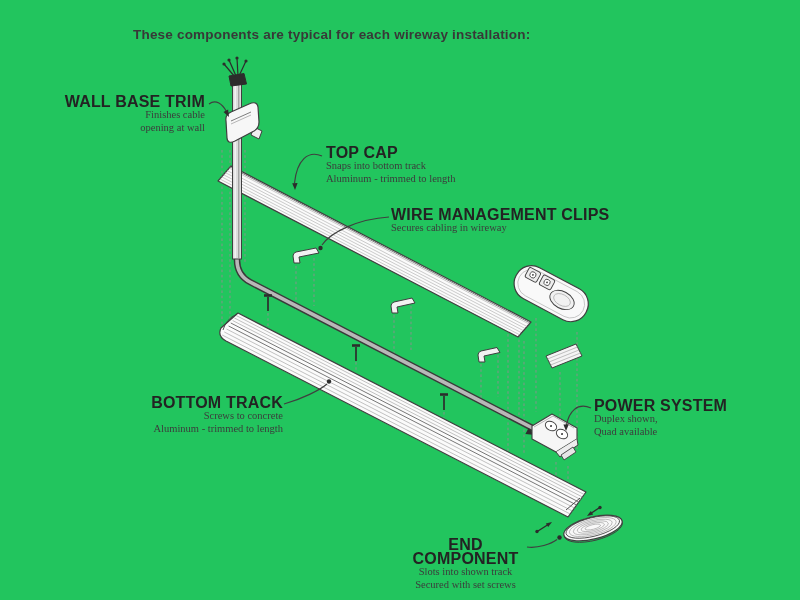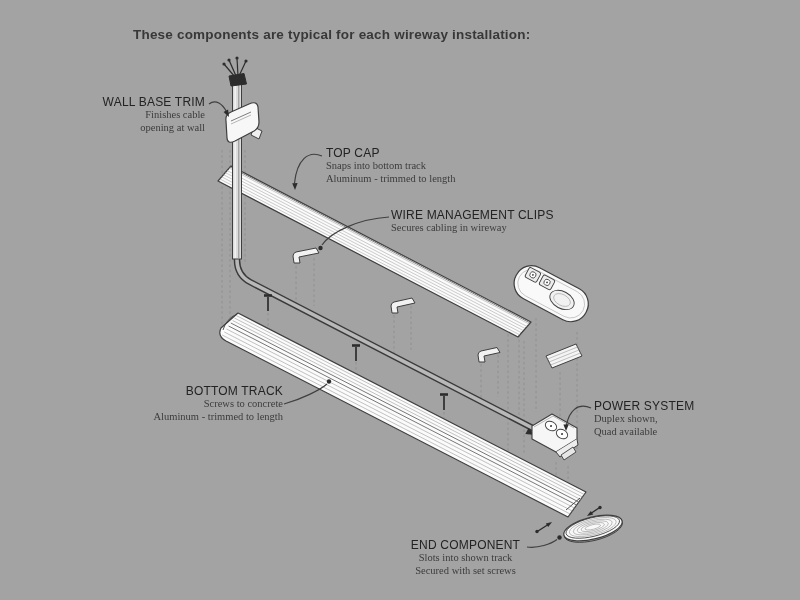--- a/index.html
+++ b/index.html
@@ -1,21 +1,21 @@
 <!DOCTYPE html>
 <html><head>
 <meta charset="utf-8">
 <style>
   html,body{margin:0;padding:0;background:#fff;}
-  #stage{position:relative;width:800px;height:600px;background:#a3a3a3;overflow:hidden;
+  #stage{position:relative;width:800px;height:600px;background:#22c55e;overflow:hidden;
          font-family:"Liberation Sans", sans-serif;}
   #art{position:absolute;left:0;top:0;}
   .title{position:absolute;font-size:13.5px;font-weight:bold;letter-spacing:.2px;color:#383838;}
   .callout{position:absolute;color:#232323;}
-  .callout .c-title{font-size:12px;font-weight:normal;letter-spacing:.2px;line-height:14px;color:#232323;}
+  .callout .c-title{font-size:16px;font-weight:bold;letter-spacing:.2px;line-height:14px;color:#232323;}
   .callout .c-desc{font-size:10.5px;line-height:12.5px;color:#3c3c3c;font-family:Liberation Serif, serif;}
   .al-r{text-align:right;}
   .al-c{text-align:center;}
 </style>
 </head>
 <body>
 
 <div id="stage">
 
 <svg id="art" width="800" height="600" viewBox="0 0 800 600">
@@ -226,21 +226,21 @@
   <div class="c-title">TOP CAP</div>
   <div class="c-desc">Snaps into bottom track</div>
   <div class="c-desc">Aluminum - trimmed to length</div>
 </div>
 
 <div class="callout" style="left:391px;top:208px;">
   <div class="c-title">WIRE MANAGEMENT CLIPS</div>
   <div class="c-desc">Secures cabling in wireway</div>
 </div>
 
-<div class="callout al-r" style="right:517px;top:384px;margin-left:48px;">
+<div class="callout al-r" style="right:517px;top:396px;margin-left:48px;">
   <div class="c-title">BOTTOM TRACK</div>
   <div class="c-desc">Screws to concrete</div>
   <div class="c-desc">Aluminum - trimmed to length</div>
 </div>
 
 <div class="callout" style="left:594px;top:399px;">
   <div class="c-title">POWER SYSTEM</div>
   <div class="c-desc">Duplex shown,</div>
   <div class="c-desc">Quad available</div>
 </div>

